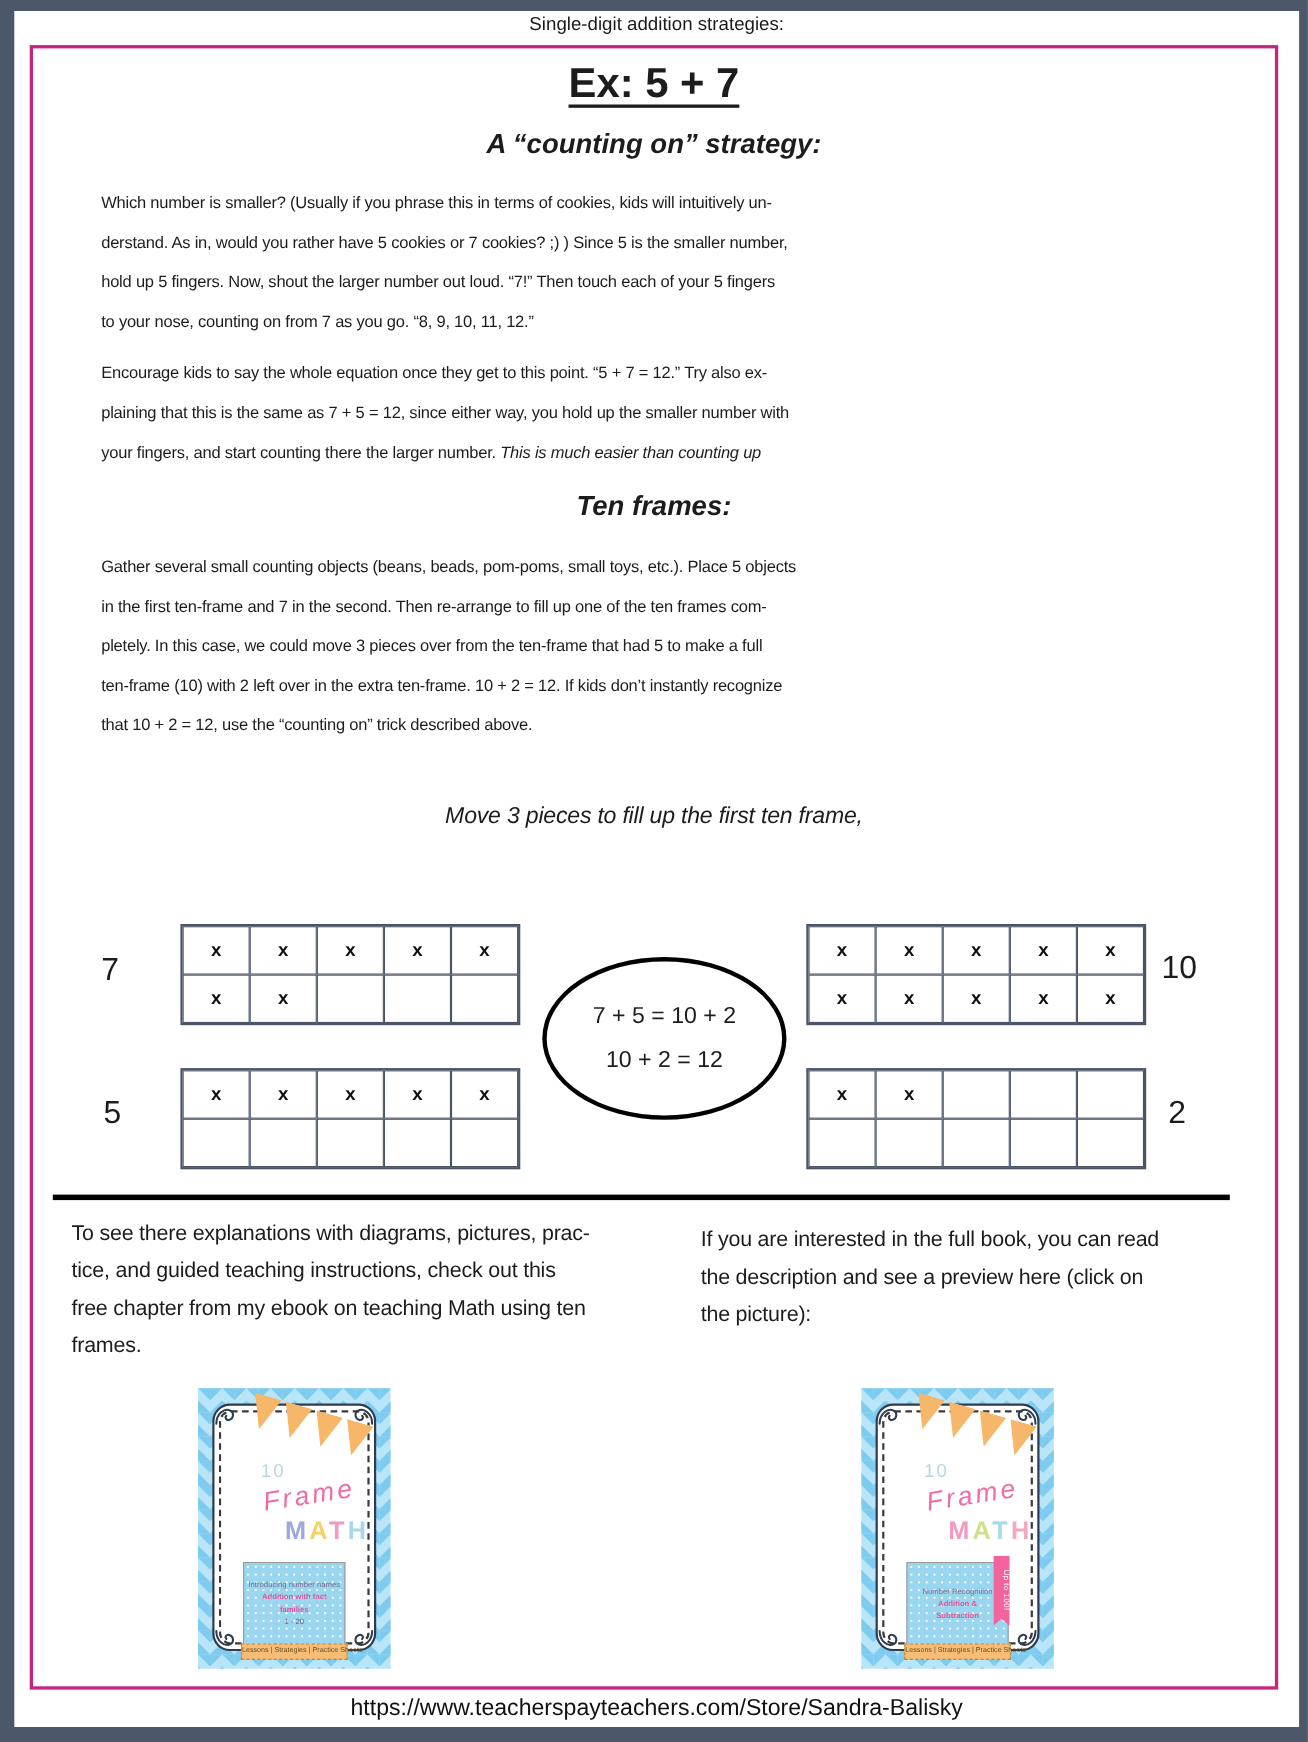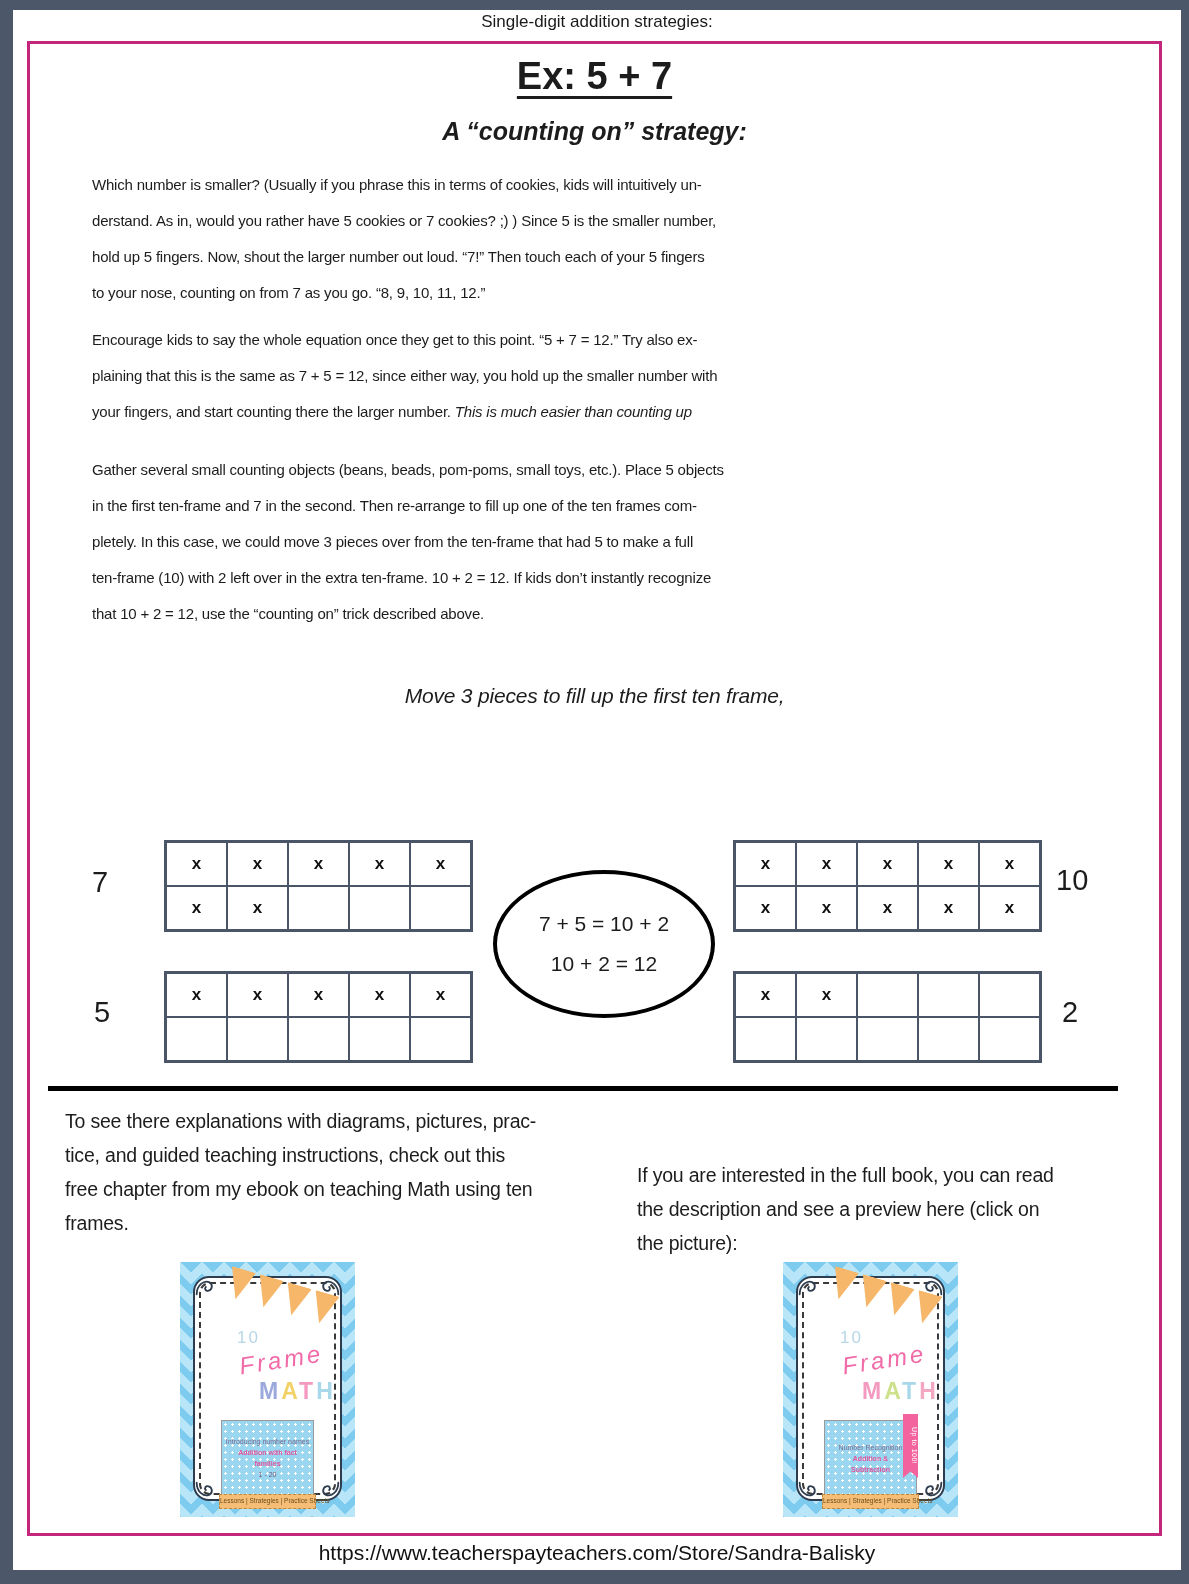--- a/index.html
+++ b/index.html
@@ -63,21 +63,21 @@
     border:4px solid #000;border-radius:50%;background:#fff;
     display:flex;flex-direction:column;align-items:center;justify-content:center;
     gap:16px;font-size:21px;
   }
 
   .divider{position:absolute;left:18px;top:1042px;width:1070px;height:5px;background:#000;}
 
   .col{position:absolute;font-size:19.5px;}
   .col .tline{line-height:34px;}
   .col-left{left:35px;top:1060px;}
-  .col-right{left:607px;top:1066px;margin-top:48px;}
+  .col-right{left:607px;top:1066px;}
 
   
   .cover{
     position:absolute;width:175px;height:255px;top:1218px;cursor:pointer;
     background-color:#b9e5f8;
     background-image:
       linear-gradient(135deg,#7ecbf0 25%,transparent 25%),
       linear-gradient(225deg,#7ecbf0 25%,transparent 25%),
       linear-gradient(315deg,#7ecbf0 25%,transparent 25%),
       linear-gradient(45deg,#7ecbf0 25%,transparent 25%);
@@ -151,20 +151,21 @@
           <div class="tline">Which number is smaller? (Usually if you phrase this in terms of cookies, kids will intuitively un-</div>
           <div class="tline">derstand. As in, would you rather have 5 cookies or 7 cookies? ;) ) Since 5 is the smaller number,</div>
           <div class="tline">hold up 5 fingers. Now, shout the larger number out loud. “7!” Then touch each of your 5 fingers</div>
           <div class="tline">to your nose, counting on from 7 as you go. “8, 9, 10, 11, 12.”</div>
         </div>
       <div class="para p2">
           <div class="tline"><span>Encourage kids to say the whole equation once they get to this point. “5 + 7 = 12.” Try also ex-</span></div>
           <div class="tline"><span>plaining that this is the same as 7 + 5 = 12, since either way, you hold up the smaller number with</span></div>
           <div class="tline"><span>your fingers, and start counting there the larger number. </span><span class="it">This is much easier than counting up</span></div>
         </div>
+      <div class="h2 tenframes">Ten frames:</div>
       <div class="para p3">
           <div class="tline">Gather several small counting objects (beans, beads, pom-poms, small toys, etc.). Place 5 objects</div>
           <div class="tline">in the first ten-frame and 7 in the second. Then re-arrange to fill up one of the ten frames com-</div>
           <div class="tline">pletely. In this case, we could move 3 pieces over from the ten-frame that had 5 to make a full</div>
           <div class="tline">ten-frame (10) with 2 left over in the extra ten-frame. 10 + 2 = 12. If kids don’t instantly recognize</div>
           <div class="tline">that 10 + 2 = 12, use the “counting on” trick described above.</div>
         </div>
       <div class="caption">
           <div class="tline">Move 3 pieces to fill up the first ten frame,</div>
         </div>

